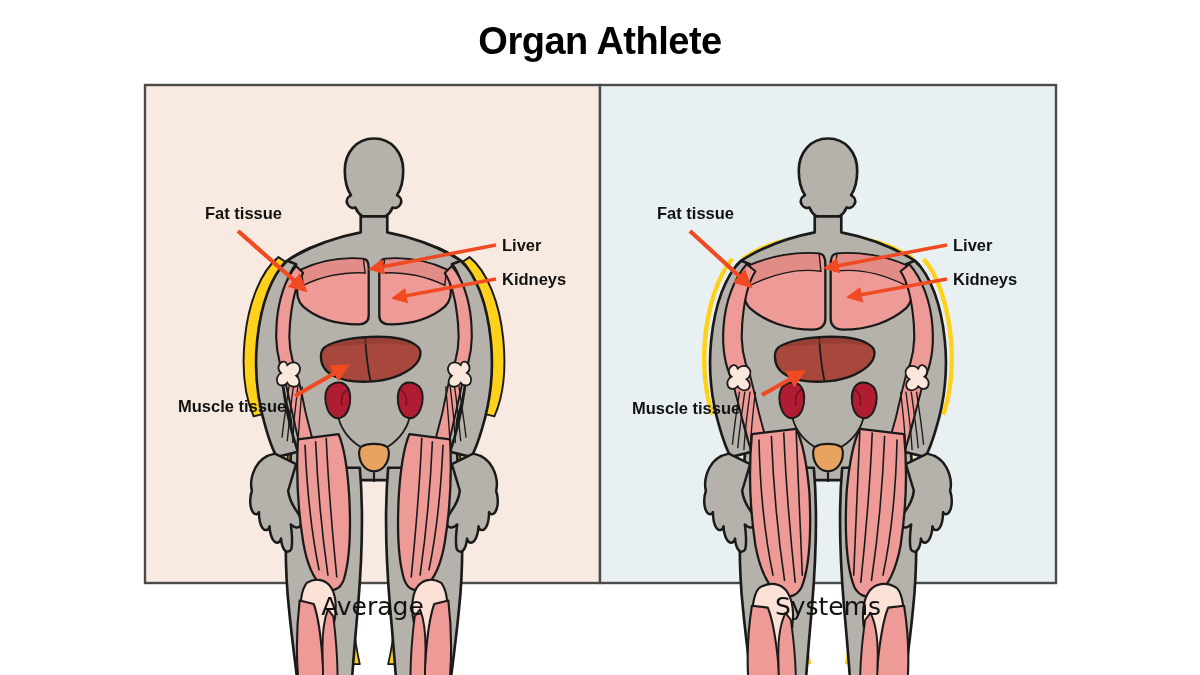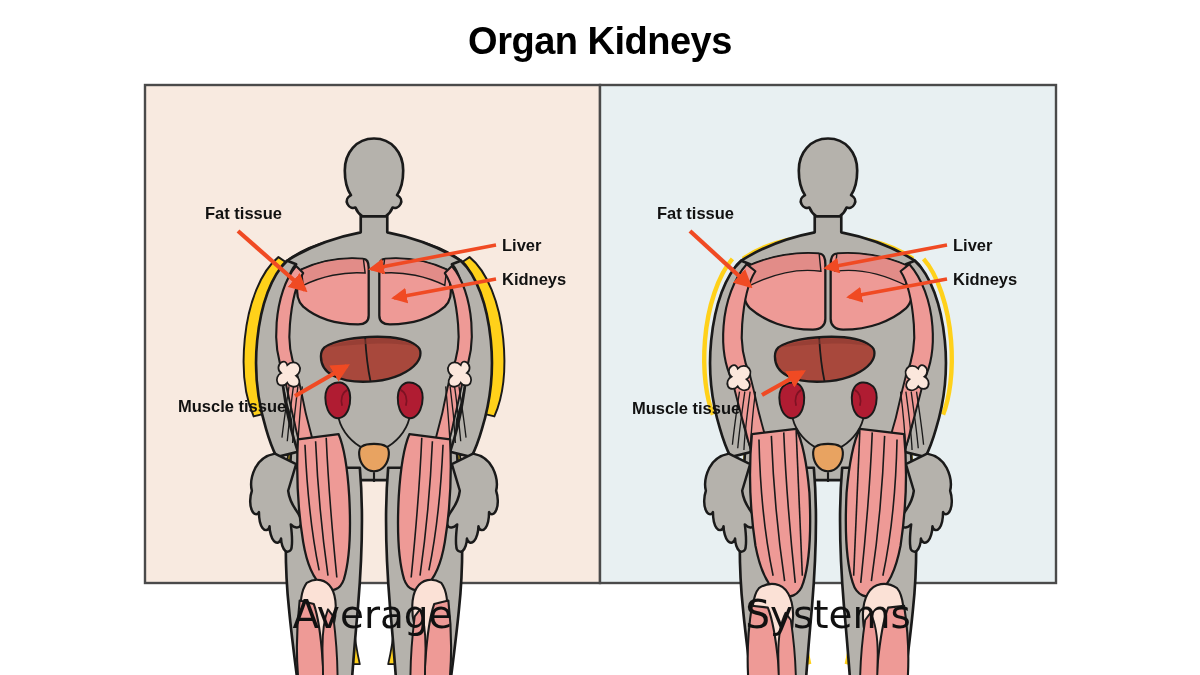--- a/index.html
+++ b/index.html
@@ -26,42 +26,42 @@
     text-align: center;
     font-size: 38px;
     font-weight: 700;
     color: #000000;
     letter-spacing: -0.5px;
     font-family: "Liberation Sans", sans-serif;
   }
   .panel-caption {
     position: absolute;
     top: 592px;
-    font-size: 39px;
+    font-size: 25px;
     font-weight: 400;
     color: #111111;
     text-align: center;
     font-family: "DejaVu Sans", sans-serif;
   }
   #caption-average { left: 145px; width: 455px; }
   #caption-athlete { left: 600px; width: 456px; }
   svg { display: block; }
   .anno-text {
     font-family: "Liberation Sans", sans-serif;
     font-weight: 700;
     font-size: 16.5px;
     fill: #111111;
   }
 </style>
 </head>
 <body>
 
 <div id="figure-root">
 
-  <div id="page-title">Organ Kidneys</div>
+  <div id="page-title">Organ Athlete</div>
 
   <svg width="1200" height="675" viewBox="0 0 1200 675">
     <defs>
       <marker id="arrowhead" markerWidth="4.4" markerHeight="4.4" refX="3.6" refY="2.2" orient="auto">
         <path d="M0,0 L4.4,2.2 L0,4.4 Z" fill="#F04A23"></path>
       </marker>
 
       <g id="body-average">
 
         <g>

